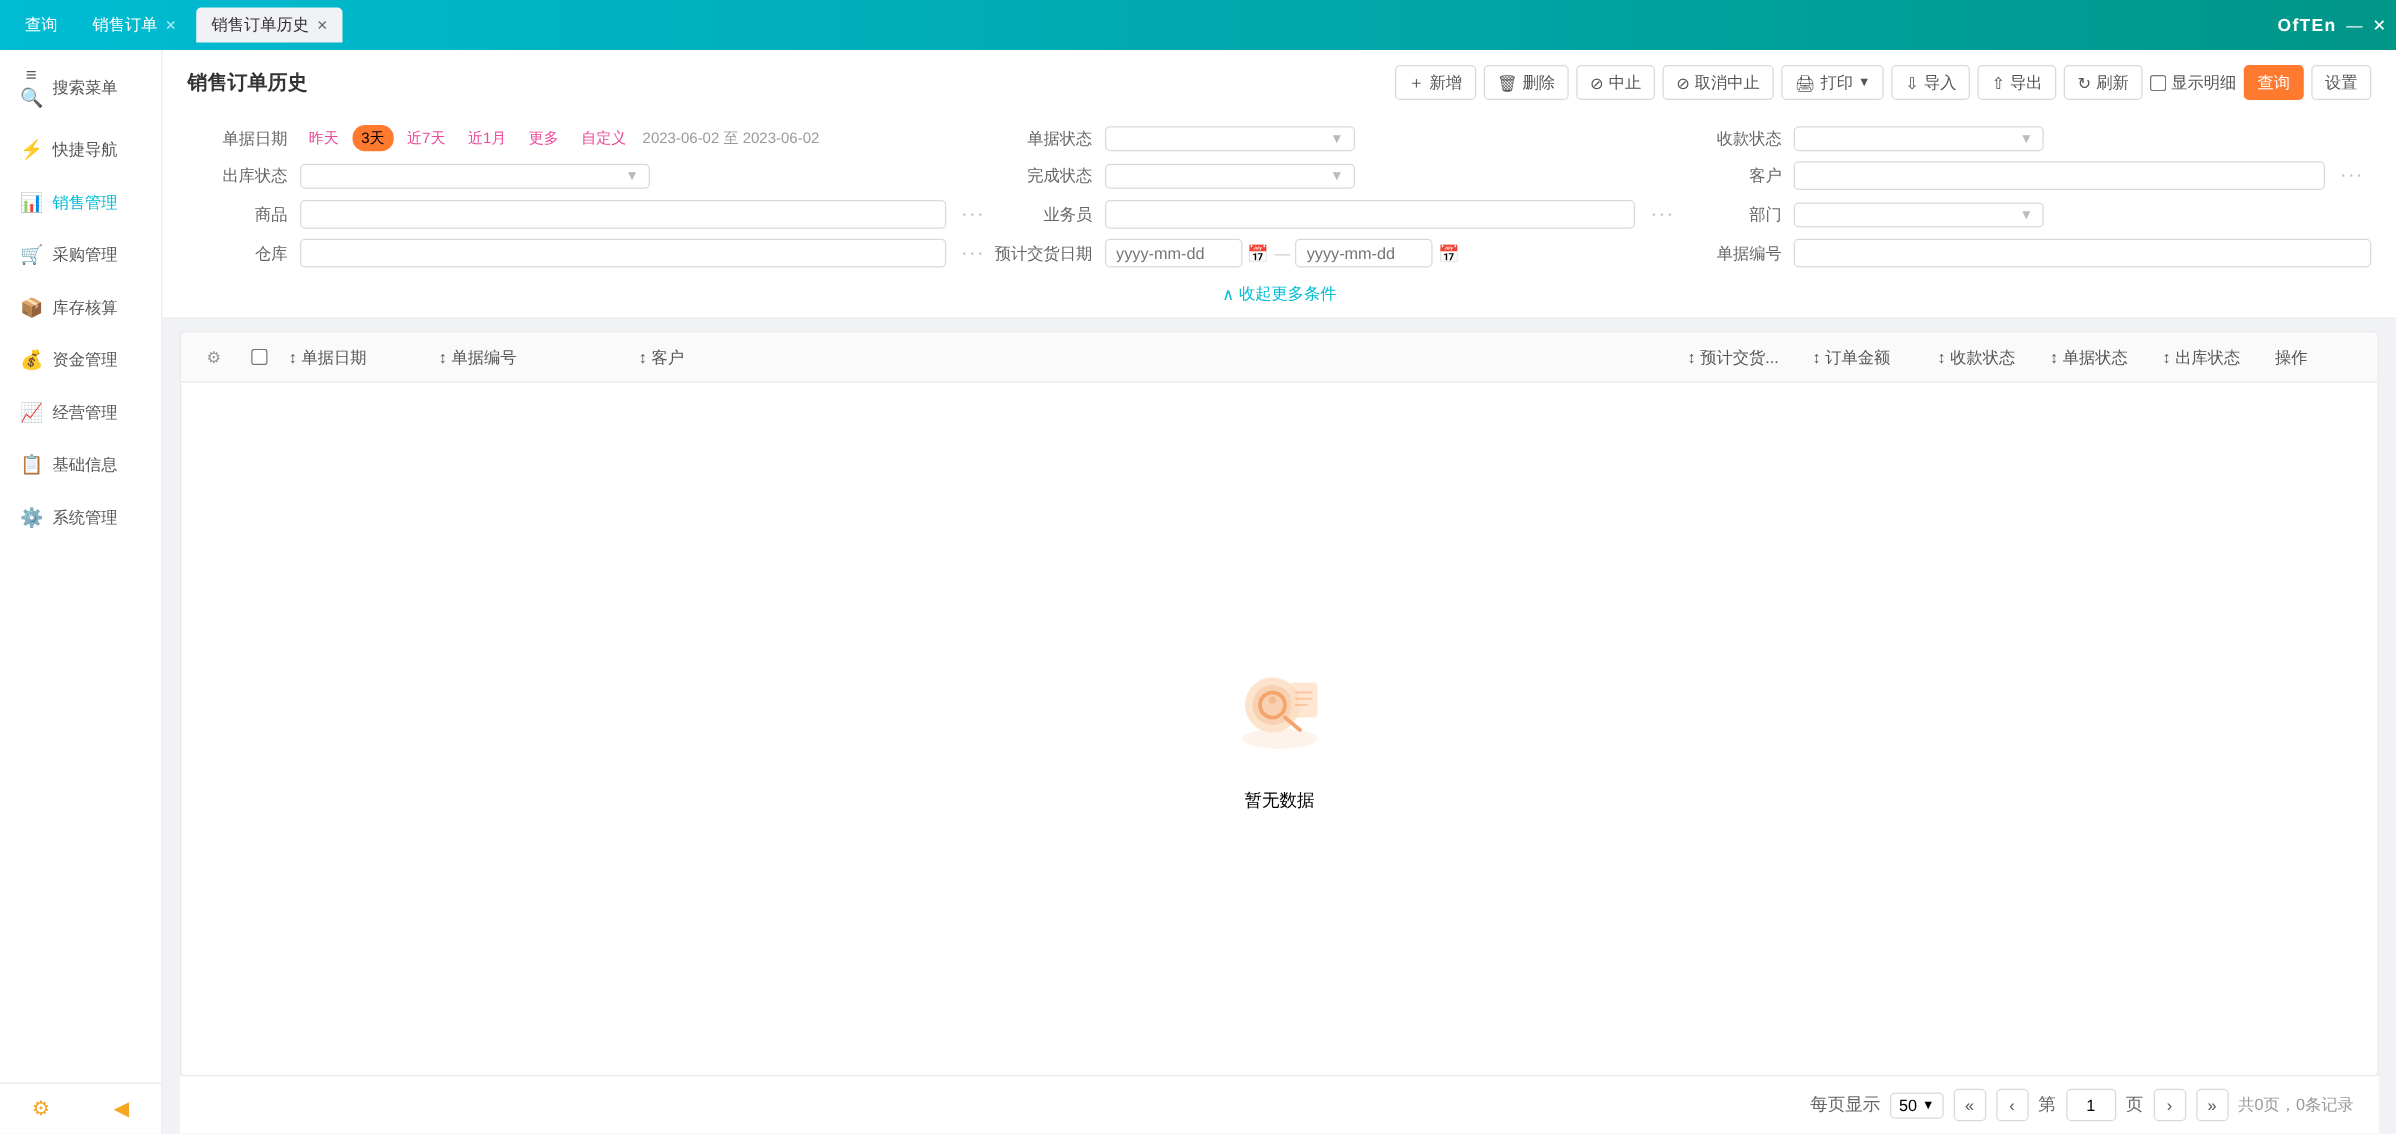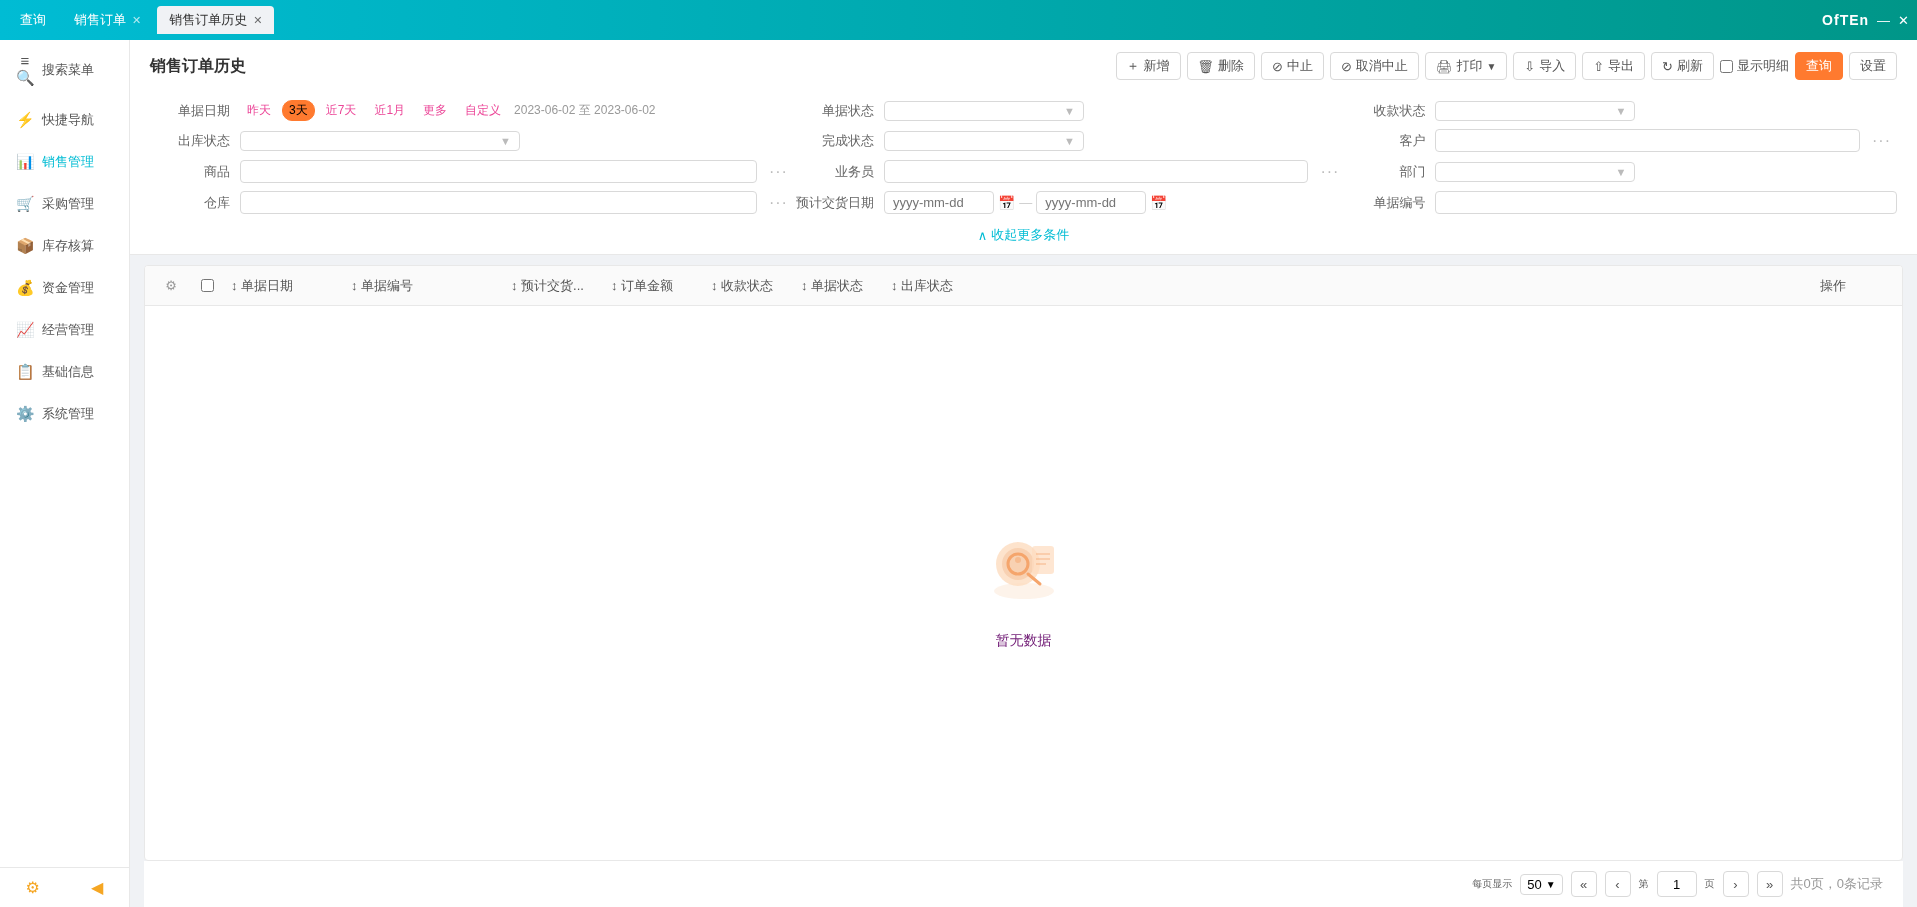--- a/index.html
+++ b/index.html
@@ -301,38 +301,38 @@
       align-items: center;
       justify-content: center;
       gap: 16px;
       padding: 40px;
     }
     .empty-icon {
       width: 100px;
       height: 100px;
     }
     .empty-text {
-      color: #701a75;
+      color: #000000;
       font-size: 14px;
     }
 
     
     .pagination-bar {
       background: #fff;
       border-top: 1px solid #e8e8e8;
       padding: 10px 20px;
       display: flex;
       align-items: center;
       justify-content: flex-end;
       gap: 8px;
       flex-shrink: 0;
       margin: 0 14px;
       border-top: none;
     }
-    .pagination-label { color: #666; font-size: 10px; }
+    .pagination-label { color: #666; font-size: 14px; }
     .pagination-select {
       border: 1px solid #d9d9d9;
       border-radius: 4px;
       padding: 2px 6px;
       background: #fff;
       font-size: 13px;
       cursor: pointer;
       display: flex;
       align-items: center;
       gap: 4px;
@@ -614,20 +614,23 @@
         <div class="col-settings">⚙</div>
         <div class="col-checkbox">
           <input type="checkbox" style="">
         </div>
         <div class="col-header col-date">
           <span>↕ 单据日期</span>
         </div>
         <div class="col-header col-num">
           <span>↕ 单据编号</span>
         </div>
+        <div class="col-header col-customer">
+          <span>↕ 客户</span>
+        </div>
         <div class="col-header col-delivery">
           <span>↕ 预计交货...</span>
         </div>
         <div class="col-header col-amount">
           <span>↕ 订单金额</span>
         </div>
         <div class="col-header col-pay-status">
           <span>↕ 收款状态</span>
         </div>
         <div class="col-header col-bill-status">

